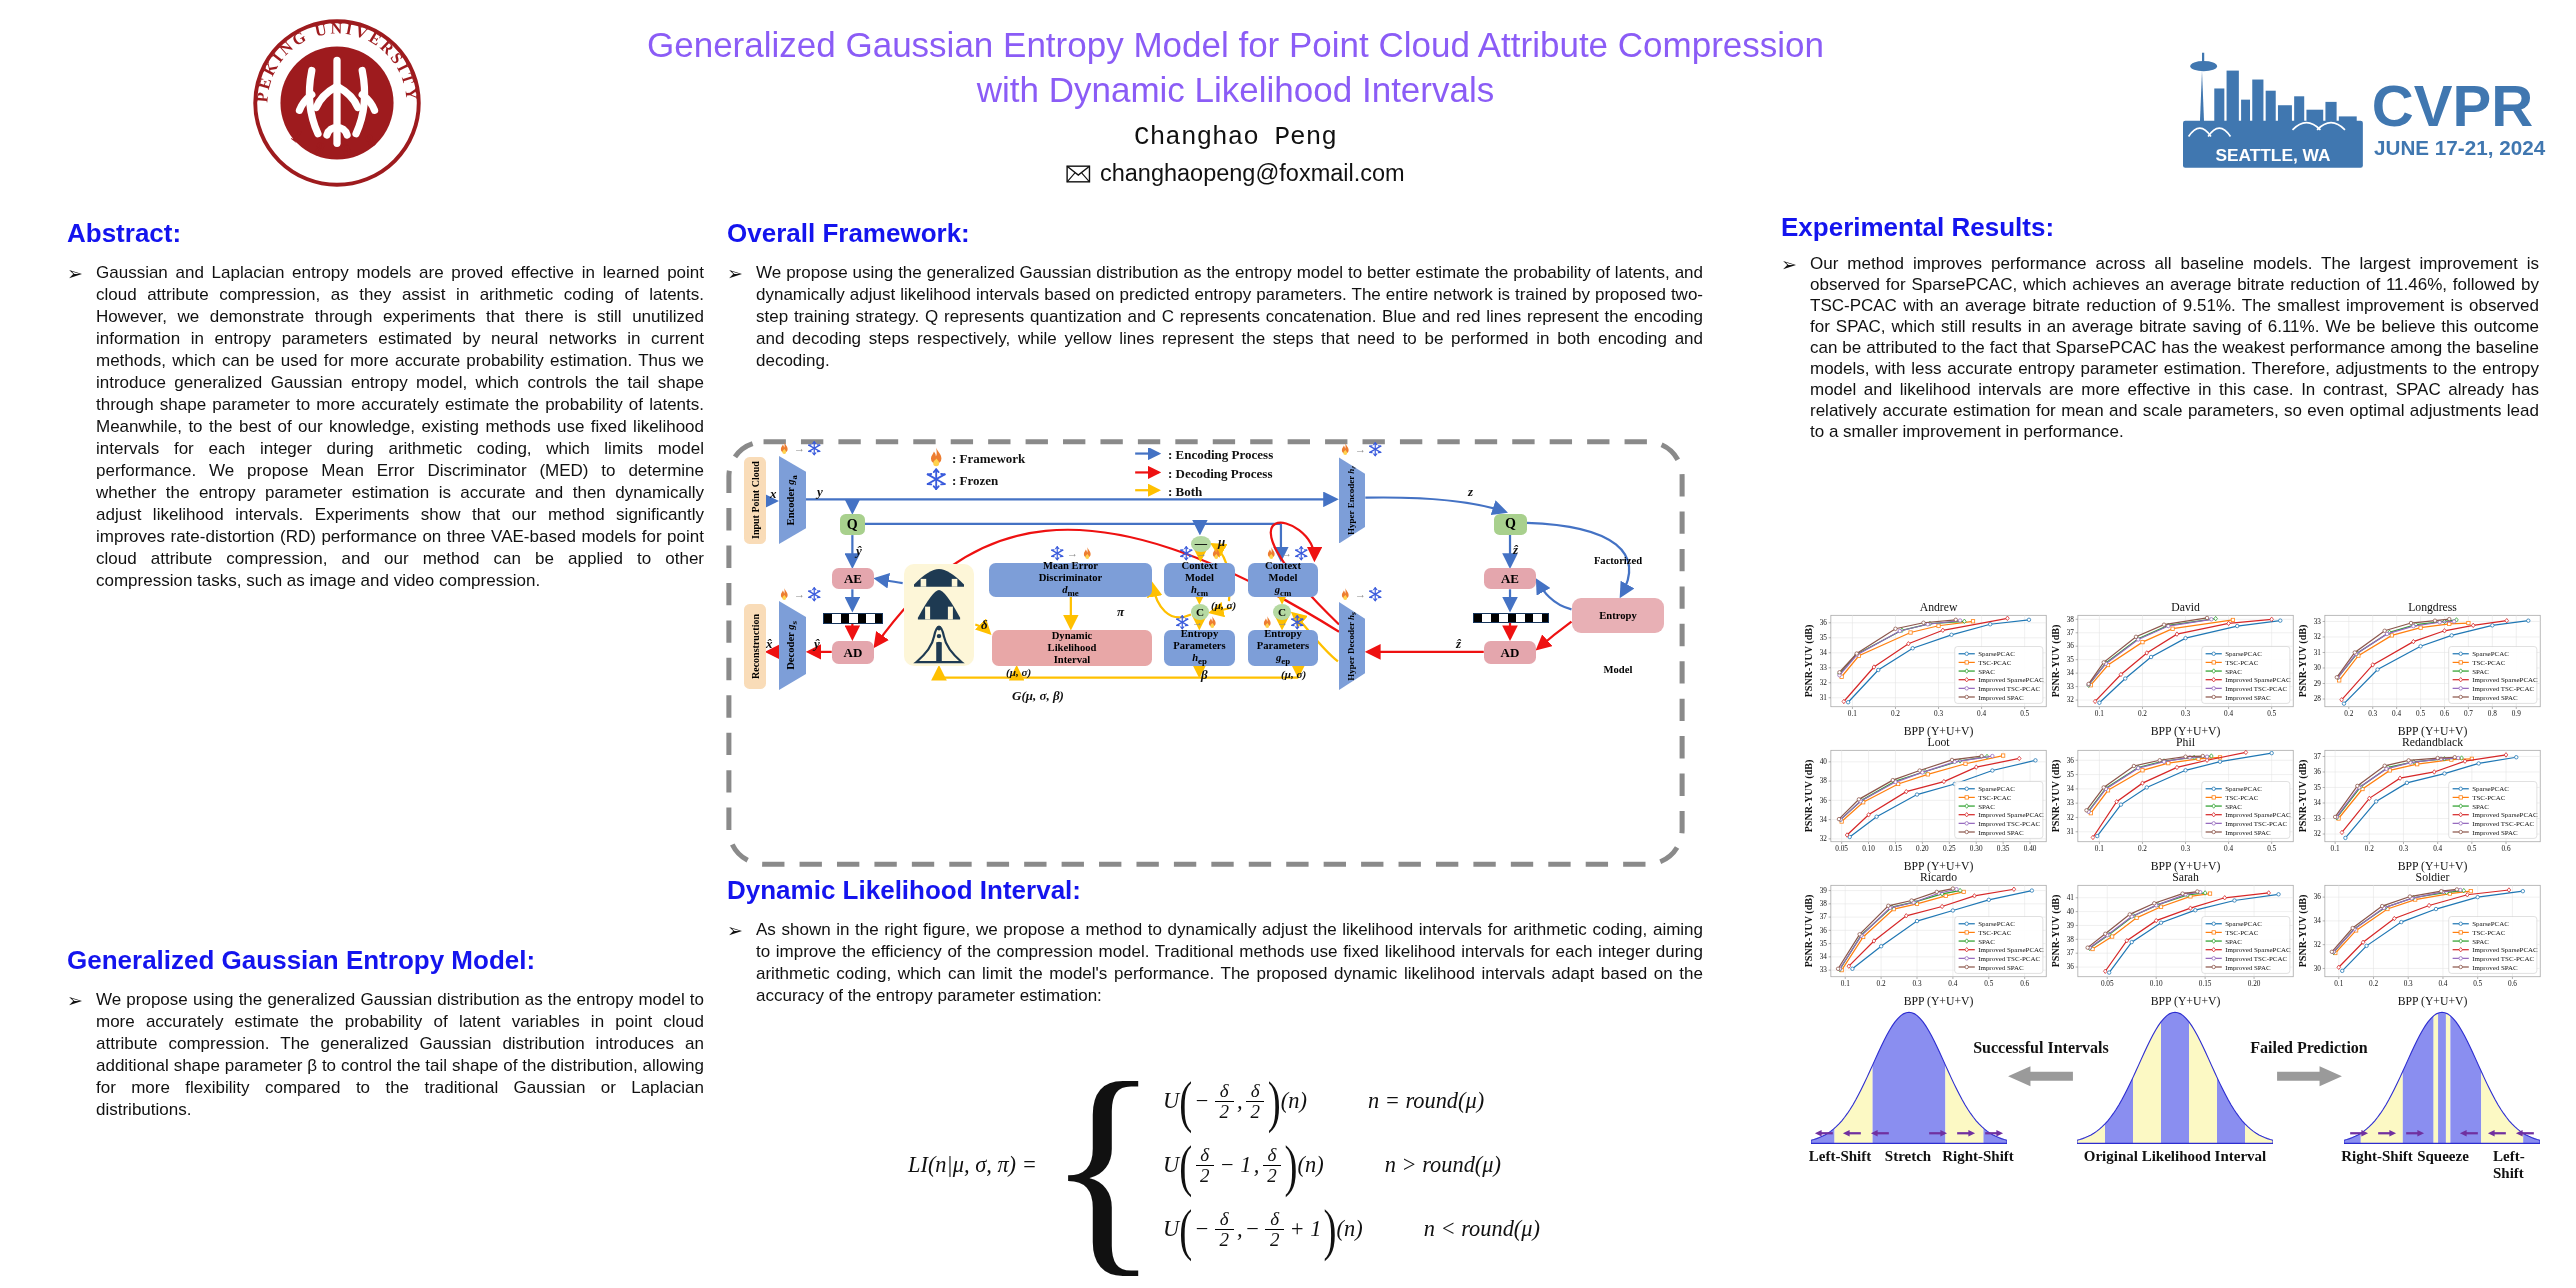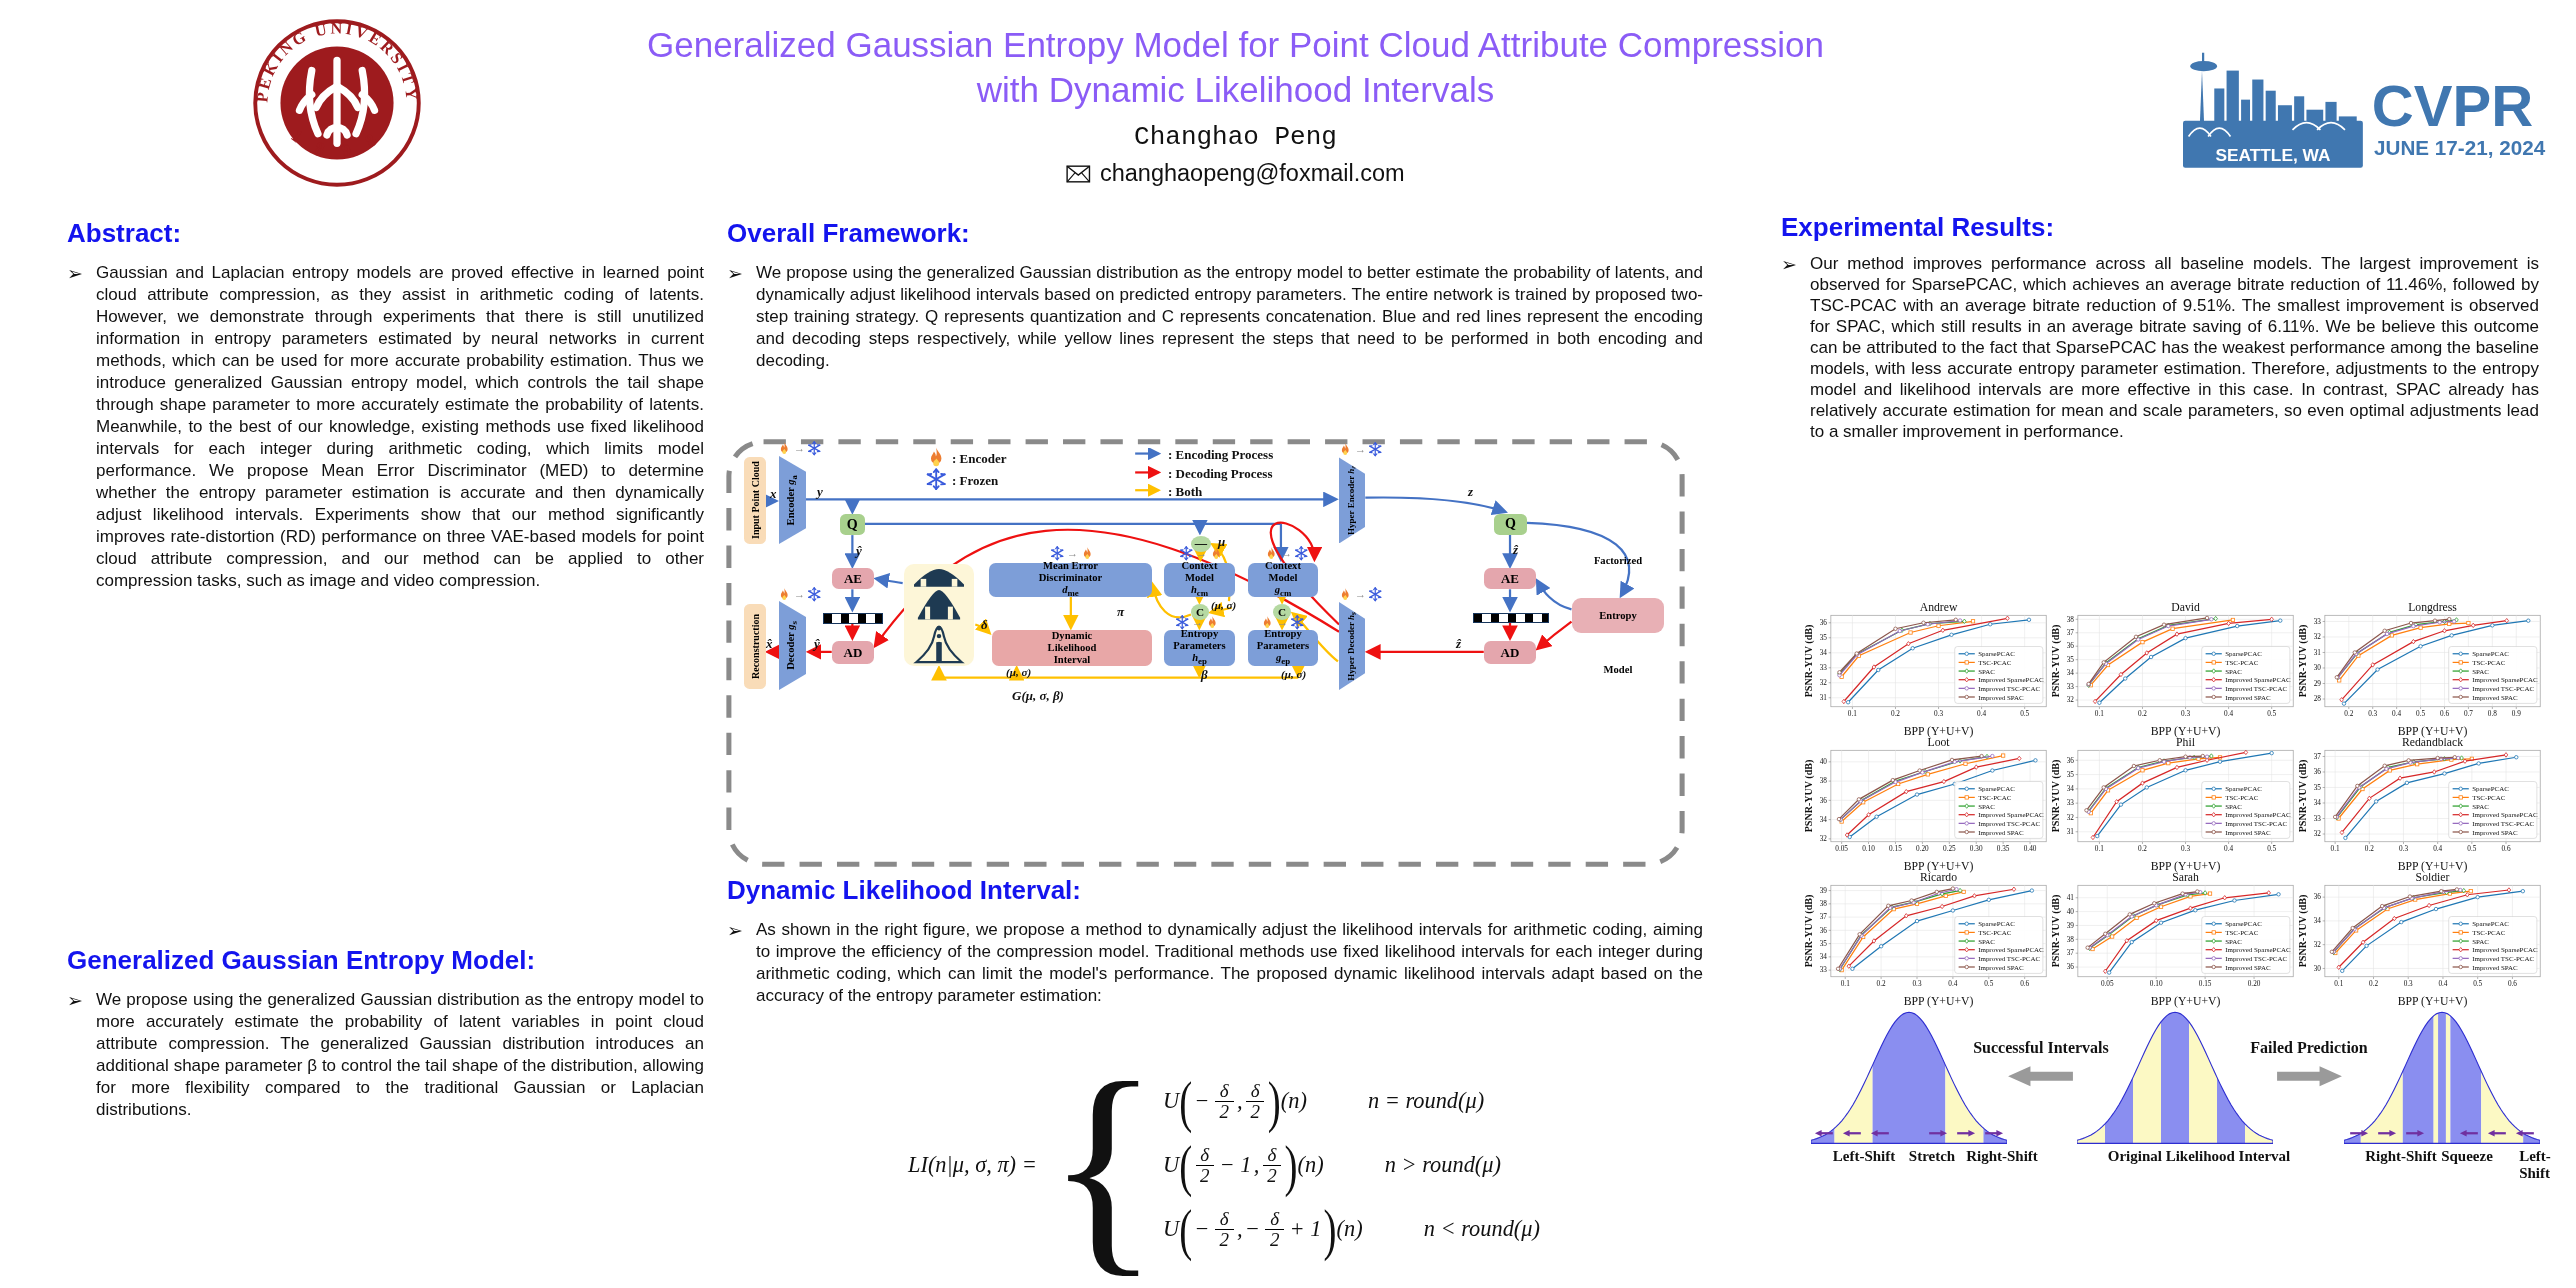--- a/index.html
+++ b/index.html
@@ -46,21 +46,21 @@
   .frac{display:inline-flex;flex-direction:column;align-items:center;margin:0 3.4px;font-size:19px;line-height:1.05;}
   .frac .den{border-top:1.7px solid #000;padding:0 4.5px;}
   .bp{font-size:39px;font-style:normal;display:inline-block;transform:scaleY(1.45);font-weight:400;}
   .fcond{margin-left:61px;}
   .fsign{margin:0 2.2px;}
   
   #plots{position:absolute;left:1805px;top:603px;width:741px;height:406px;
          display:grid;grid-template-columns:repeat(3,247px);grid-template-rows:repeat(3,135px);}
   
   #bells{position:absolute;left:1806px;top:1010px;width:741px;height:168px;}
-  .belllabel{position:absolute;font-family:"Liberation Serif",serif;font-weight:bold;font-size:15px;transform:translateX(-50%);margin-left:24px;}
+  .belllabel{position:absolute;font-family:"Liberation Serif",serif;font-weight:bold;font-size:15px;transform:translateX(-50%);}
   .belltitle{position:absolute;font-family:"Liberation Serif",serif;font-weight:bold;font-size:16px;transform:translateX(-50%);}
 </style>
 </head>
 <body>
 
 <div class="abs" style="left:253px;top:19px;width:168px;height:168px;">
   <svg width="168" height="168" viewBox="0 0 300 300">
     <defs>
       <path id="pkarcTop" d="M 26,150 A 124,124 0 1 1 274,150" fill="none"></path>
       <path id="pkarcBot" d="M 45,182 A 118,118 0 0 0 255,182" fill="none"></path>
@@ -511,21 +511,21 @@
         </g>
       </svg>
     </span>
 
   <span class="icopair big" style="left:199px;top:6.7px;">
       <svg class="mini" viewBox="0 0 24 24">
         <path d="M12,1.5 C13.2,6 17.6,8 17.6,13.4 A5.6,5.6 0 0 1 6.4,13.4 C6.4,10.2 8.8,8.6 9.6,5.8 C10.8,7.6 11.8,8.8 11.6,11 C13.2,9.4 12.4,5.5 12,1.5 Z" fill="#ed7d31"></path>
         <path d="M12,21.6 A3.2,3.2 0 0 0 15.2,18.4 C15.2,16.2 13.3,15.2 12.5,13.4 C11.3,14.8 8.8,15.8 8.8,18.4 A3.2,3.2 0 0 0 12,21.6 Z" fill="#ffd24d"></path>
       </svg>
     </span>
-  <span class="dleg" style="left:226px;top:12.3px;">: Encoder</span>
+  <span class="dleg" style="left:226px;top:12.3px;">: Framework</span>
   <span class="icopair big" style="left:199px;top:29px;">
       <svg class="mini" viewBox="0 0 24 24">
         <g stroke="#3a5bdc" stroke-width="2" stroke-linecap="round">
           <line x1="12" y1="1.5" x2="12" y2="22.5"></line>
           <line x1="2.9" y1="6.8" x2="21.1" y2="17.2"></line>
           <line x1="2.9" y1="17.2" x2="21.1" y2="6.8"></line>
           <line x1="12" y1="1.5" x2="9.4" y2="4.4"></line>
           <line x1="12" y1="1.5" x2="14.6" y2="4.4"></line>
           <line x1="12" y1="22.5" x2="9.4" y2="19.6"></line>
           <line x1="12" y1="22.5" x2="14.6" y2="19.6"></line>

